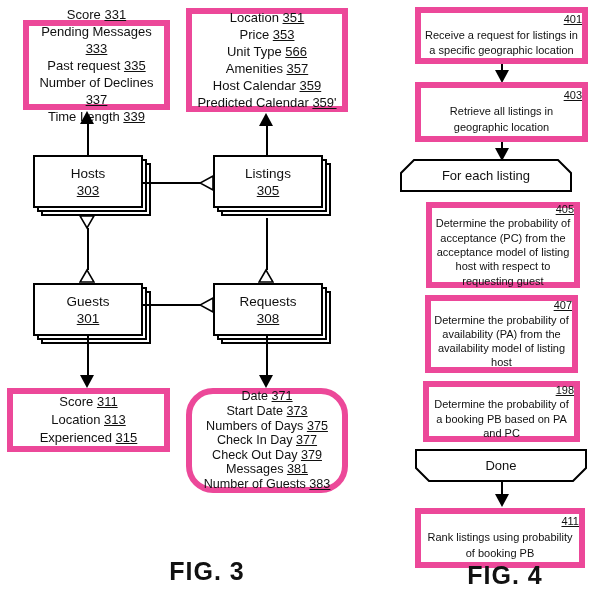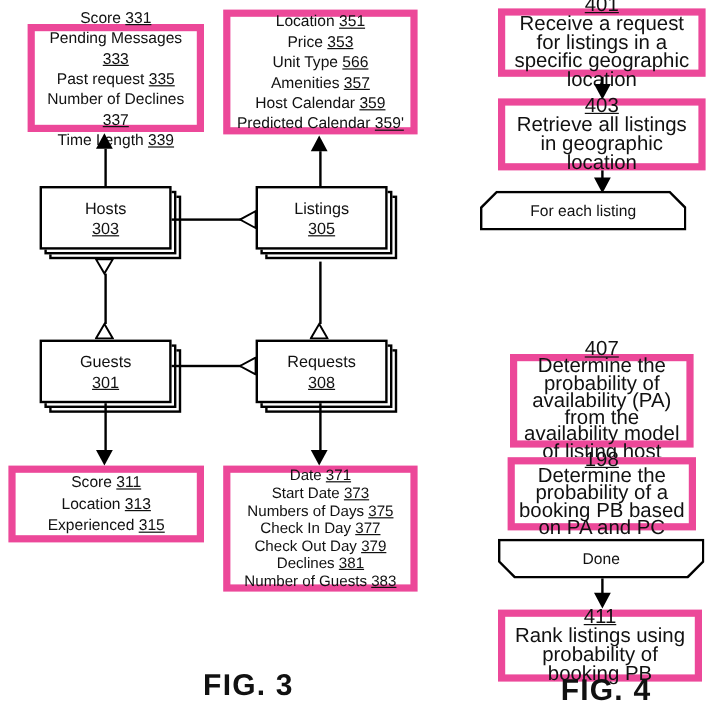--- a/index.html
+++ b/index.html
@@ -17,21 +17,21 @@
        box-sizing:border-box;display:flex;flex-direction:column;justify-content:center;
        align-items:center;font-size:13.5px;line-height:17px;text-align:center;}
   .vline,.hline{position:absolute;background:#000;}
   .vline{width:2px;}
   .hline{height:2px;}
   .tri-up{position:absolute;width:0;height:0;border-left:7px solid transparent;
        border-right:7px solid transparent;border-bottom:13px solid #000;}
   .tri-down{position:absolute;width:0;height:0;border-left:7px solid transparent;
        border-right:7px solid transparent;border-top:13px solid #000;}
   .osvg{position:absolute;display:block;}
-  .step{font-size:17px;}
+  .step{font-size:11px;align-items:flex-end;}
   .step .body{padding:0 1px;}
   .lh16{line-height:15.8px;}
   .lh14{line-height:14.3px;}
   .loop-label{position:absolute;display:flex;align-items:center;justify-content:center;
        font-size:13px;}
   .figlabel{position:absolute;width:130px;text-align:center;font-size:25px;
        font-weight:bold;letter-spacing:1px;}
 </style>
 </head>
 <body>
@@ -54,27 +54,27 @@
     <div><span>Host Calendar</span> <span class="num">359</span></div>
     <div><span>Predicted Calendar</span> <span class="num">359'</span></div>
   </div>
 
   <div class="box attr" style="left:7px;top:388px;width:163px;height:64px;line-height:18px;">
     <div><span>Score</span> <span class="num">311</span></div>
     <div><span>Location</span> <span class="num">313</span></div>
     <div><span>Experienced</span> <span class="num">315</span></div>
   </div>
 
-  <div class="box attr-sm" style="left:186px;top:388px;width:162px;height:105px;">
+  <div class="box attr-sm" style="left:186px;top:388px;width:162px;height:105px;border-radius:27px;">
     <div><span>Date</span> <span class="num">371</span></div>
     <div><span>Start Date</span> <span class="num">373</span></div>
     <div><span>Numbers of Days</span> <span class="num">375</span></div>
     <div><span>Check In Day</span> <span class="num">377</span></div>
     <div><span>Check Out Day</span> <span class="num">379</span></div>
-    <div><span>Declines</span> <span class="num">381</span></div>
+    <div><span>Messages</span> <span class="num">381</span></div>
     <div><span>Number of Guests</span> <span class="num">383</span></div>
   </div>
 
   <div class="stack" style="left:33px;top:155px;width:120px;height:63px;">
     <div class="shadow" style="left:8px;top:8px;width:110px;height:53px;"></div>
     <div class="shadow" style="left:4px;top:4px;width:110px;height:53px;"></div>
     <div class="entity-main" style="width:110px;height:53px;">
       <div>Hosts</div>
       <div class="num">303</div>
     </div>
@@ -160,20 +160,24 @@
   <div class="vline" style="left:501px;top:142px;height:8px;"></div>
   <div class="tri-down" style="left:495px;top:148px;"></div>
 
   <div style="position:absolute;left:400px;top:159px;width:172px;height:33px;">
     <svg class="osvg" style="left:0;top:0;" width="172" height="33">
       <polygon points="14,1 158,1 171,14 171,32 1,32 1,14" fill="#fff" stroke="#000" stroke-width="2"></polygon>
     </svg>
     <div class="loop-label" style="left:0;top:0;width:172px;height:33px;">For each listing</div>
   </div>
 
+  <div class="box step lh14" style="left:426px;top:202px;width:154px;height:86px;">
+    <div class="num">405</div>
+    <div class="body">Determine the probability of acceptance (PC) from the acceptance model of listing host with respect to requesting guest</div>
+  </div>
 
   <div class="box step lh14" style="left:425px;top:295px;width:153px;height:78px;">
     <div class="num">407</div>
     <div class="body">Determine the probability of availability (PA) from the availability model of listing host</div>
   </div>
 
   <div class="box step lh14" style="left:423px;top:381px;width:157px;height:61px;">
     <div class="num">198</div>
     <div class="body">Determine the probability of a booking PB based on PA and PC</div>
   </div>

